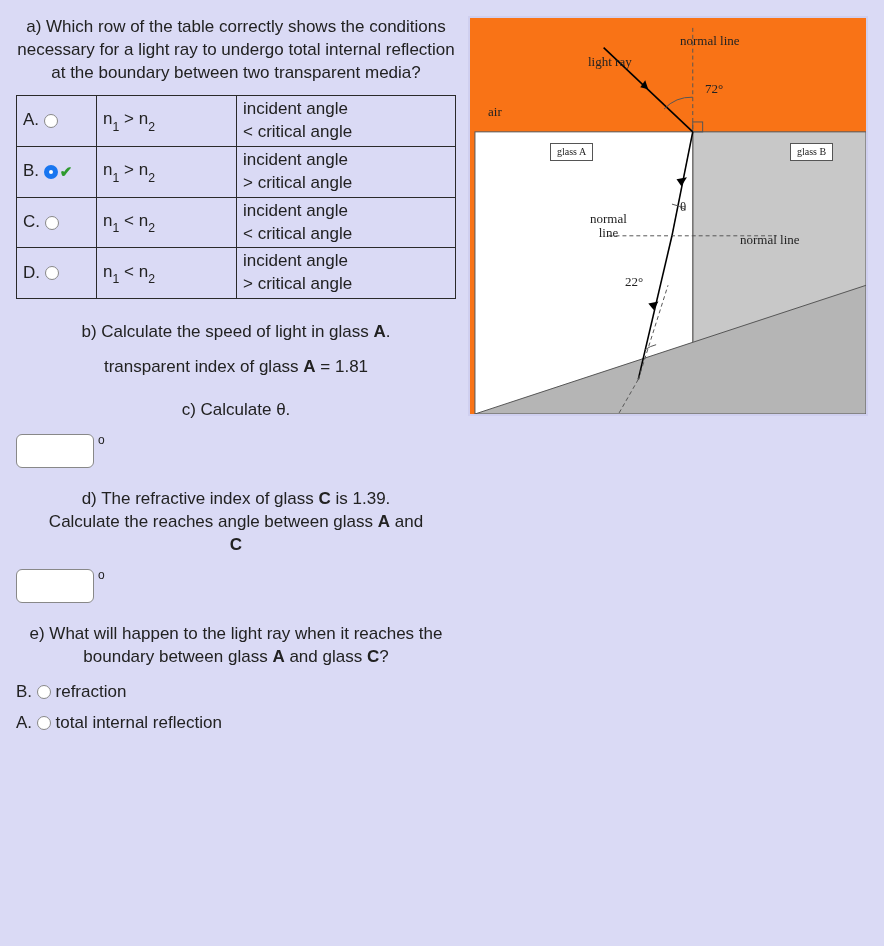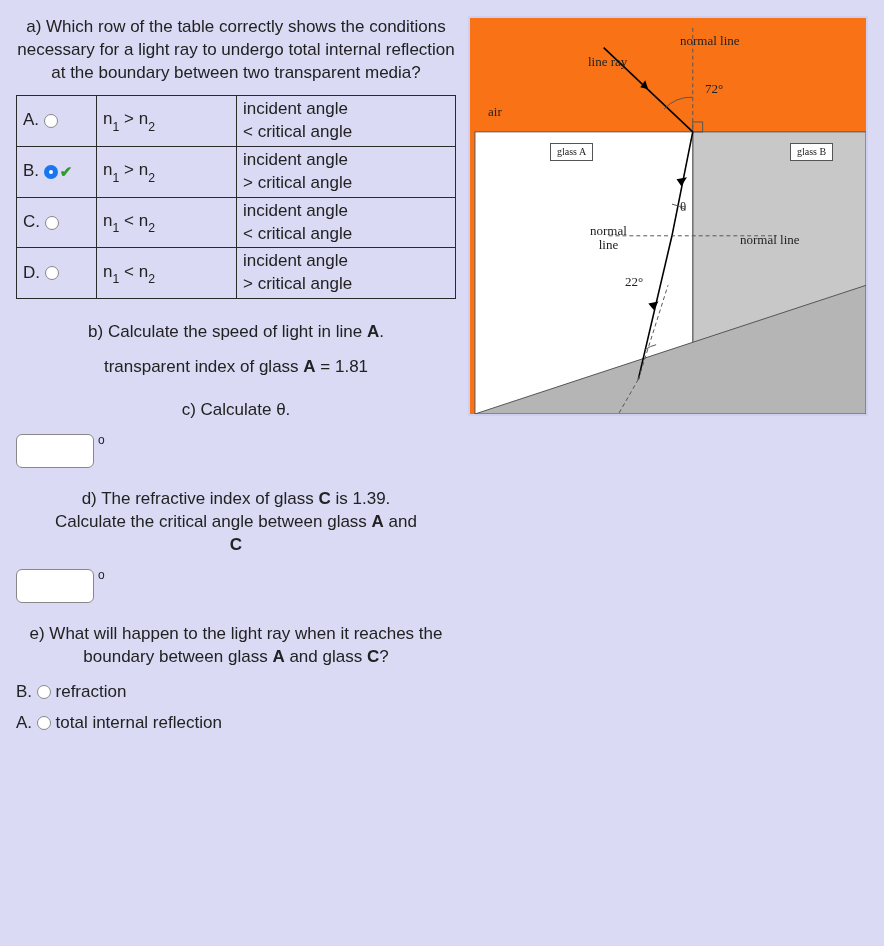--- a/index.html
+++ b/index.html
@@ -101,34 +101,34 @@
           </tr>
           <tr>
             <td class="radcell">D. <span class="radio"></span></td>
             <td class="cond">n<span class="sub">1</span> &lt; n<span class="sub">2</span></td>
             <td>incident angle<br>&gt; critical angle</td>
           </tr>
         </tbody>
     </table>
 
     <p class="section">
-      <span>b) Calculate the speed of light in line </span><b>A</b><span>.</span>
+      <span>b) Calculate the speed of light in glass </span><b>A</b><span>.</span>
     </p>
     <p>
       <span>transparent index of glass </span><b>A</b><span> = 1.81</span>
     </p>
 
     <p class="section">c) Calculate θ.</p>
     <div style="margin:12px 0 20px 0; position:relative;">
       <span class="input-box"></span><span class="unit" style="font-size:12px; vertical-align:top; position:relative; top:-2px;">o</span>
     </div>
 
     <p class="section">
       <span>d) The refractive index of glass </span><b>C</b><span> is 1.39.</span><br>
-      <span>Calculate the critical angle between glass </span><b>A</b><span> and </span><br>
+      <span>Calculate the reaches angle between glass </span><b>A</b><span> and </span><br>
       <b>C</b>
     </p>
     <div style="margin:12px 0 20px 0">
       <span class="input-box"></span><span class="unit" style="font-size:12px; vertical-align:top; position:relative; top:-2px;">o</span>
     </div>
 
     <p class="section">
       <span>e) What will happen to the light ray when it reaches the boundary between glass </span><b>A</b><span> and glass </span><b>C</b><span>?</span>
     </p>
     <div id="opte-container">
@@ -171,25 +171,25 @@
         <line x1="204" y1="220" x2="170" y2="365" stroke="#000" stroke-width="1.6"></line>
         <polygon points="186,295 180,289 190,286" fill="#000" transform="rotate(5 186 290)"></polygon>
 
         <line x1="170" y1="365" x2="200" y2="270" stroke="#555" stroke-dasharray="4 3"></line>
         <line x1="170" y1="365" x2="150" y2="400" stroke="#555" stroke-dasharray="4 3"></line>
 
         <path d="M 177 335 A 30 30 0 0 1 188 330" fill="none" stroke="#555"></path>
 
       </svg>
       <span class="lbl" style="top:14px; left:210px;">normal line</span>
-      <span class="lbl" style="top:35px; left:118px;">line ray</span>
+      <span class="lbl" style="top:35px; left:118px;">light ray</span>
       <span class="lbl" style="top:62px; left:235px;">72°</span>
       <span class="lbl" style="top:85px; left:18px;">air</span>
       <span class="box" style="top:125px; left:80px;">glass A</span>
       <span class="box" style="top:125px; left:320px;">glass B</span>
       <span class="lbl" style="top:180px; left:210px;">θ</span>
-      <span class="lbl" style="top:206px; left:120px; text-align:center; line-height:1.1;"><span>normal</span><br><span>line</span></span>
+      <span class="lbl" style="top:194px; left:120px; text-align:center; line-height:1.1;"><span>normal</span><br><span>line</span></span>
       <span class="lbl" style="top:213px; left:270px;">normal line</span>
       <span class="lbl" style="top:255px; left:155px;">22°</span>
       <span class="box" style="top:386px; left:340px;margin-top:12px;">glass C</span>
     </div>
   </div>
 </div>
 
 </body></html>

